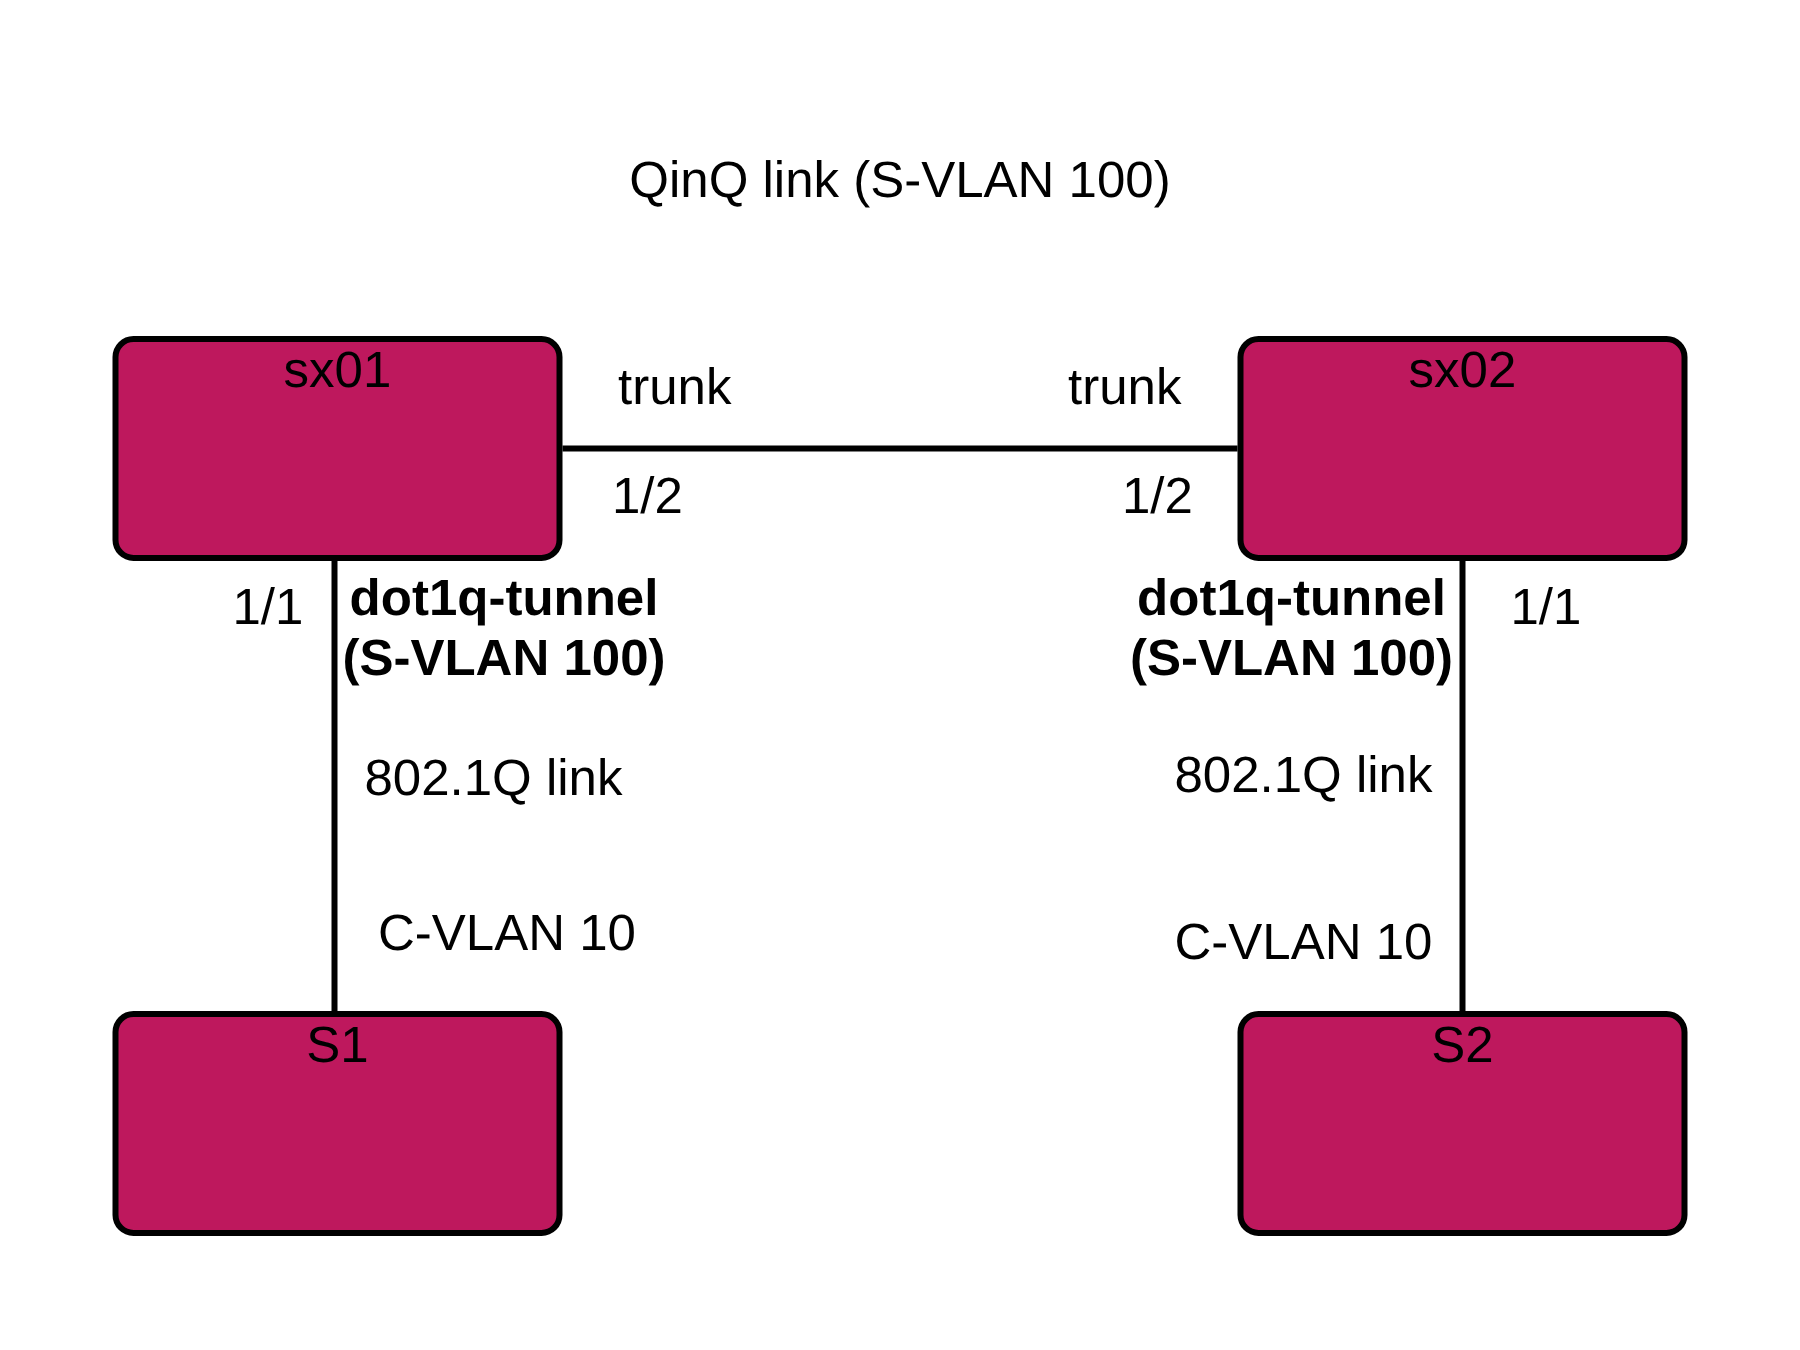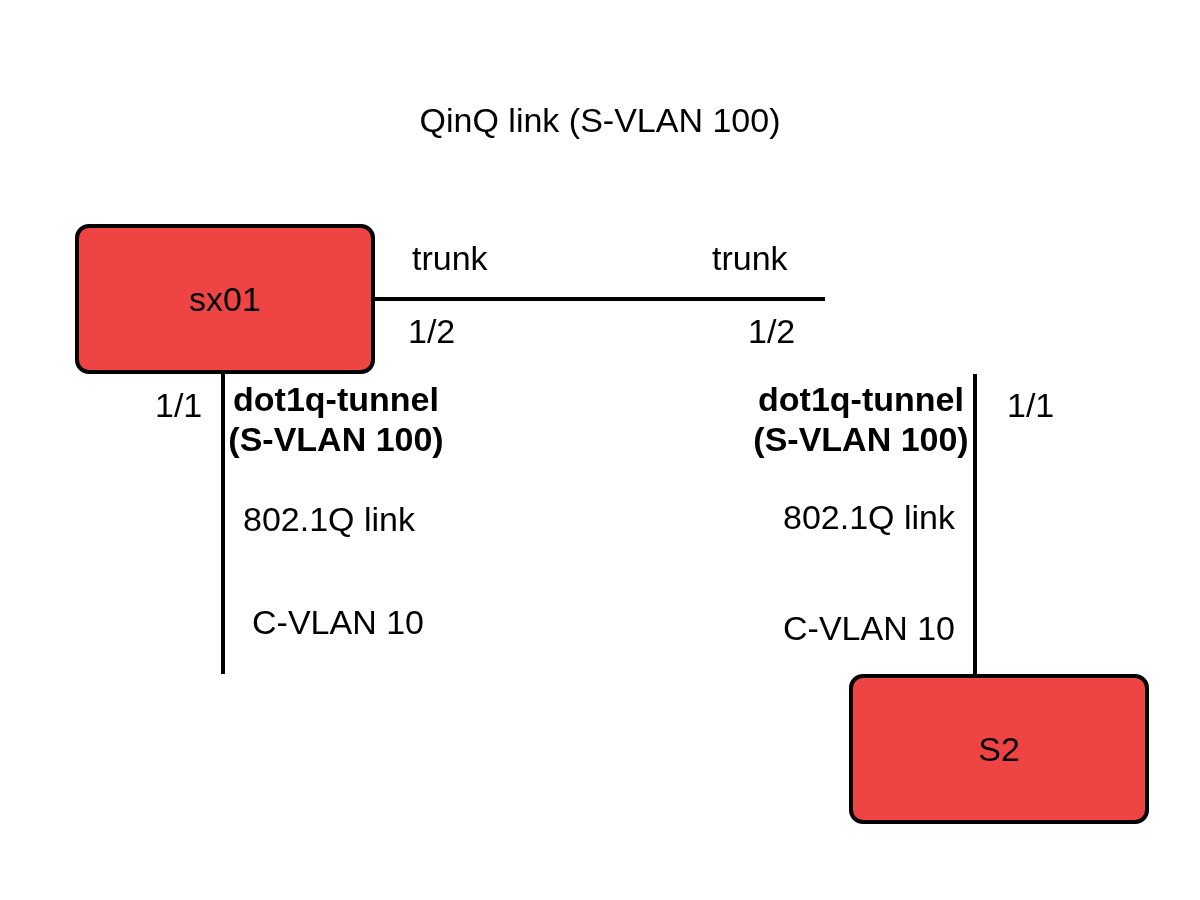--- a/index.html
+++ b/index.html
@@ -16,23 +16,23 @@
     color: #000000;
     overflow: hidden;
   }
   .node {
     position: absolute;
     width: 300px;
     height: 150px;
     box-sizing: border-box;
     border: 4px solid #000000;
     border-radius: 14px;
-    background: #ef4444;
+    background: #be185d;
     display: flex;
-    align-items: center;
+    align-items: flex-start;
     justify-content: center;
     font-size: 34px;
     z-index: 2;
   }
   .edge {
     position: absolute;
     background: #000000;
     z-index: 1;
   }
   .lbl {
@@ -65,21 +65,27 @@
 
   <div class="title">QinQ link (S-VLAN 100)</div>
 
   <div class="edge" style="left:375px; top:297px; width:450px; height:4px;"></div>
   <div class="edge" style="left:221px; top:374px; width:4px; height:300px;"></div>
   <div class="edge" style="left:973px; top:374px; width:4px; height:300px;"></div>
 
   <div class="node" style="left:75px; top:224px;">
     <span>sx01</span>
   </div>
-  <div class="node" style="left:825px; top:674px;margin-left:24px;">
+  <div class="node" style="left:825px; top:224px;">
+    <span>sx02</span>
+  </div>
+  <div class="node" style="left:75px; top:674px;">
+    <span>S1</span>
+  </div>
+  <div class="node" style="left:825px; top:674px;">
     <span>S2</span>
   </div>
 
   <div class="lbl" style="left:412px; top:238px;">trunk</div>
   <div class="lbl" style="left:712px; top:238px;">trunk</div>
   <div class="lbl" style="left:408px; top:311px;">1/2</div>
   <div class="lbl" style="left:748px; top:311px;">1/2</div>
 
   <div class="lbl" style="left:155px; top:385px;">1/1</div>
   <div class="lbl center" style="left:216px; top:379px; width:240px;">

